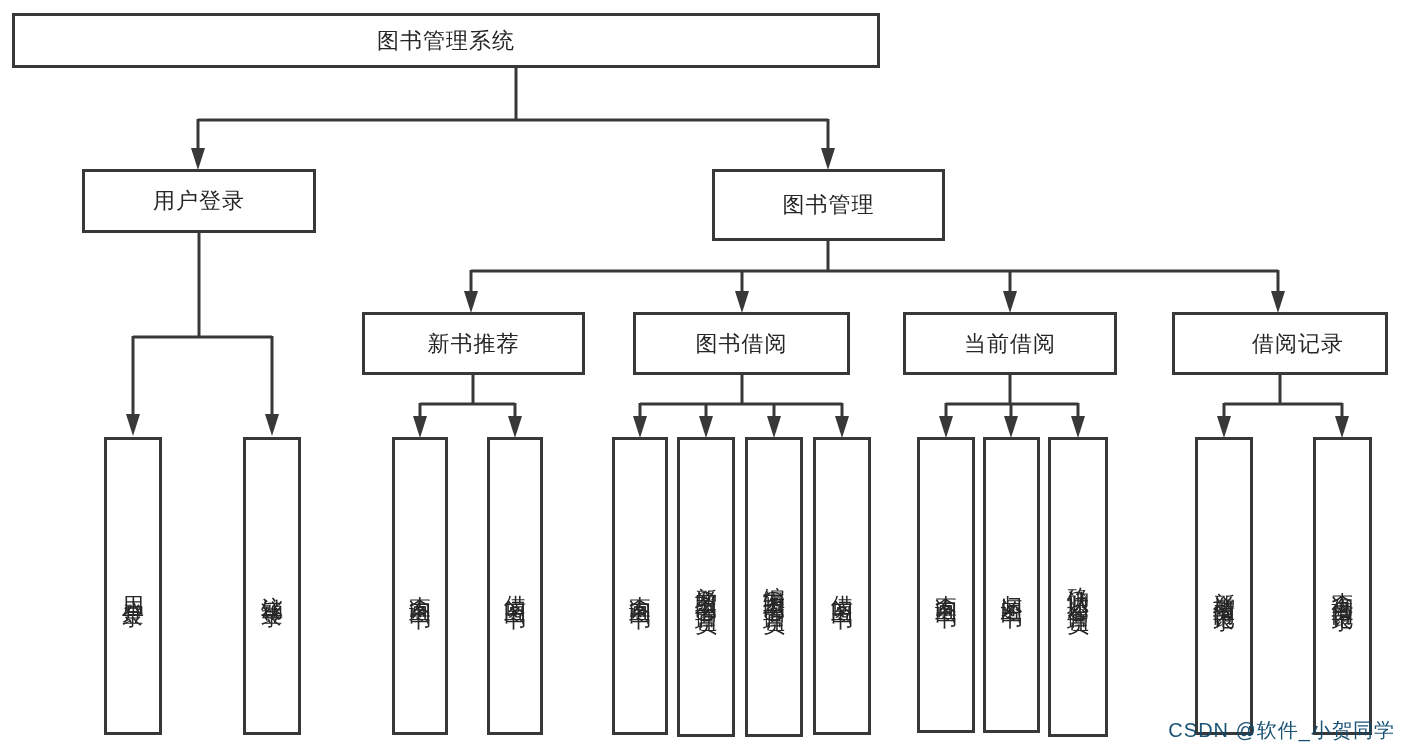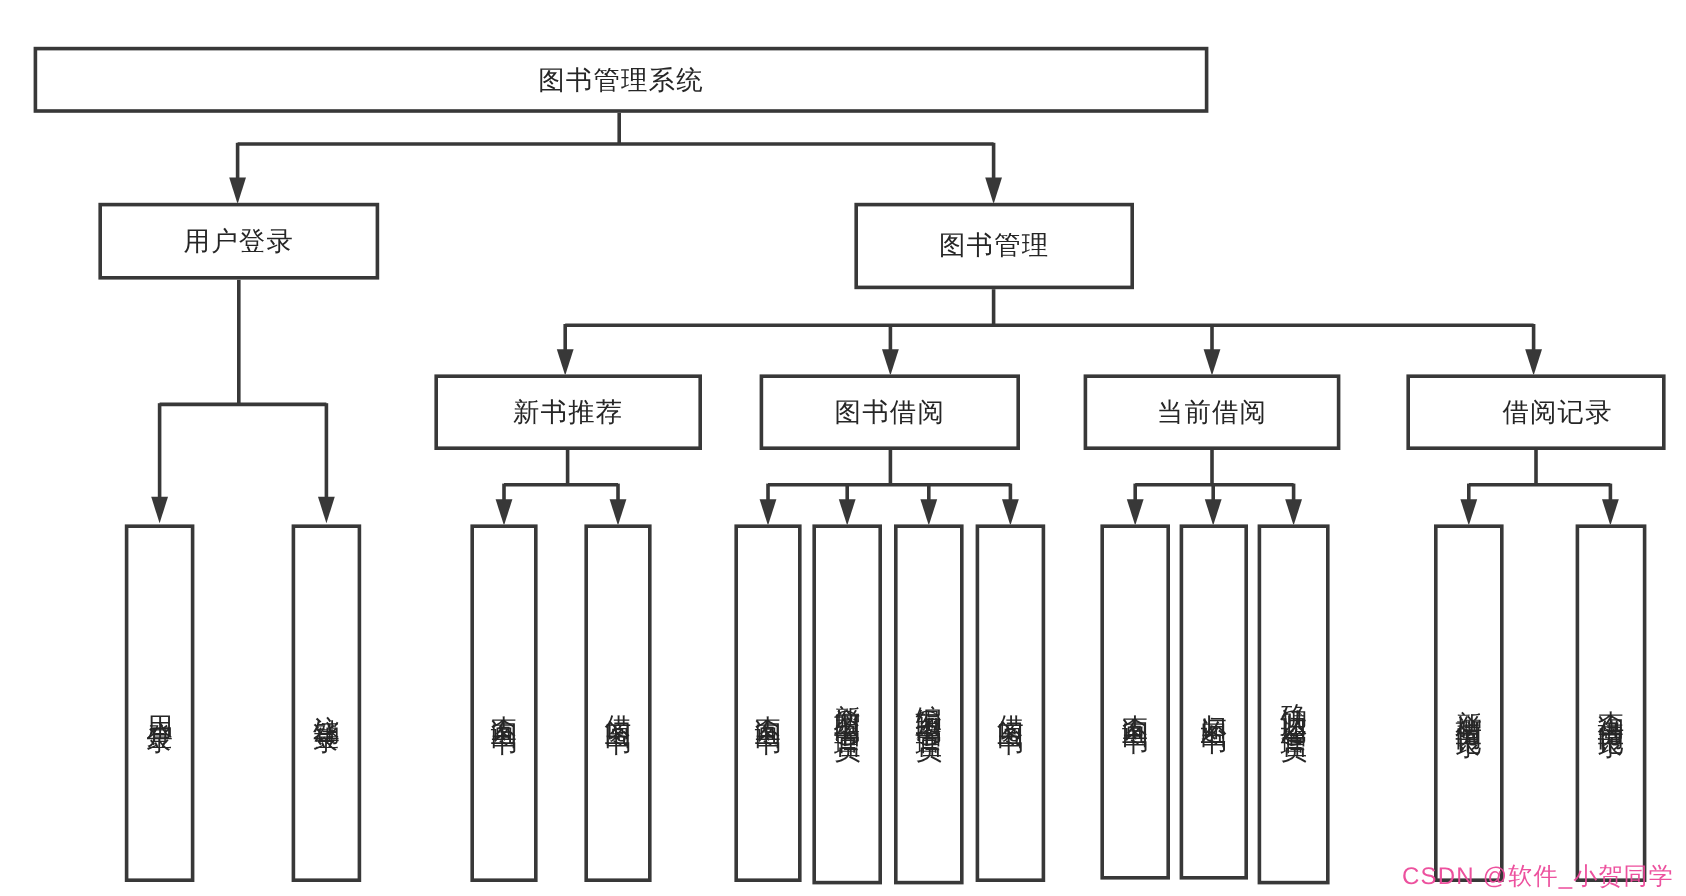--- a/index.html
+++ b/index.html
@@ -40,21 +40,21 @@
     letter-spacing: 4px;
     line-height: 1;
     white-space: nowrap;
   }
 
   .watermark {
     position: absolute;
     right: 10px;
     bottom: 3px;
     font-size: 20px;
-    color: #ec4899;
+    color: #0c4a6e;
     opacity: 0.95;
     letter-spacing: 1px;
     z-index: 3;
     pointer-events: none;
   }
 </style>
 </head>
 <body>
 
 <div class="canvas">
@@ -121,21 +121,21 @@
       <polygon points="767,416 781,416 774,438"></polygon>
       <polygon points="835,416 849,416 842,438"></polygon>
       <polygon points="939,416 953,416 946,438"></polygon>
       <polygon points="1004,416 1018,416 1011,438"></polygon>
       <polygon points="1071,416 1085,416 1078,438"></polygon>
       <polygon points="1217,416 1231,416 1224,438"></polygon>
       <polygon points="1335,416 1349,416 1342,438"></polygon>
     </g>
   </svg>
 
-  <div class="node h" style="left:28px; top:13px; width:979px; height:55px;margin-top:26px;">
+  <div class="node h" style="left:12px; top:13px; width:868px; height:55px;">
     <span>图书管理系统</span>
   </div>
 
   <div class="node h" style="left:82px; top:169px; width:234px; height:64px;">
     <span>用户登录</span>
   </div>
   <div class="node h" style="left:712px; top:169px; width:233px; height:72px;">
     <span>图书管理</span>
   </div>
 

